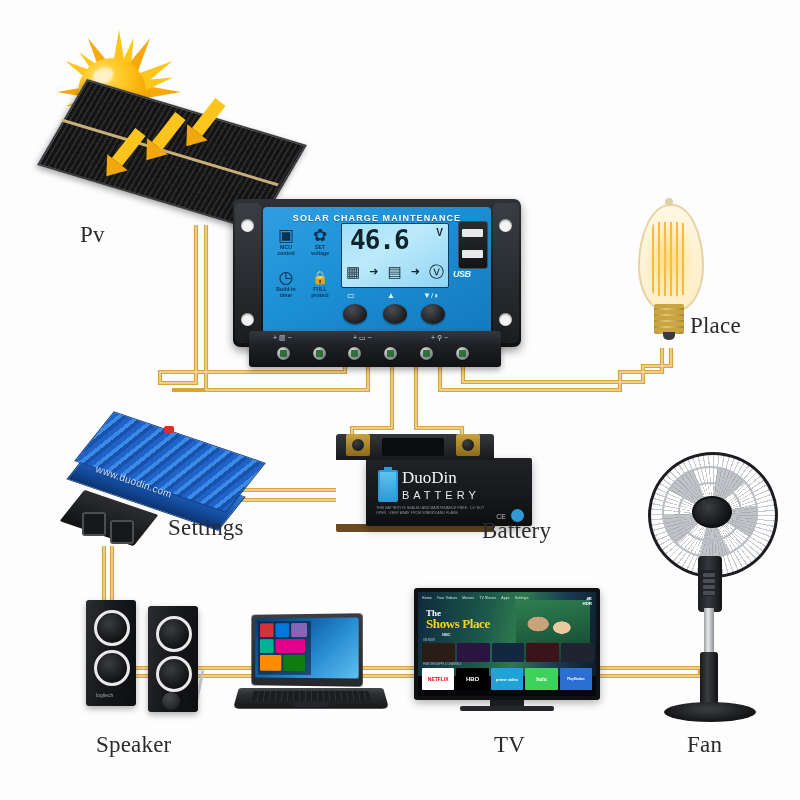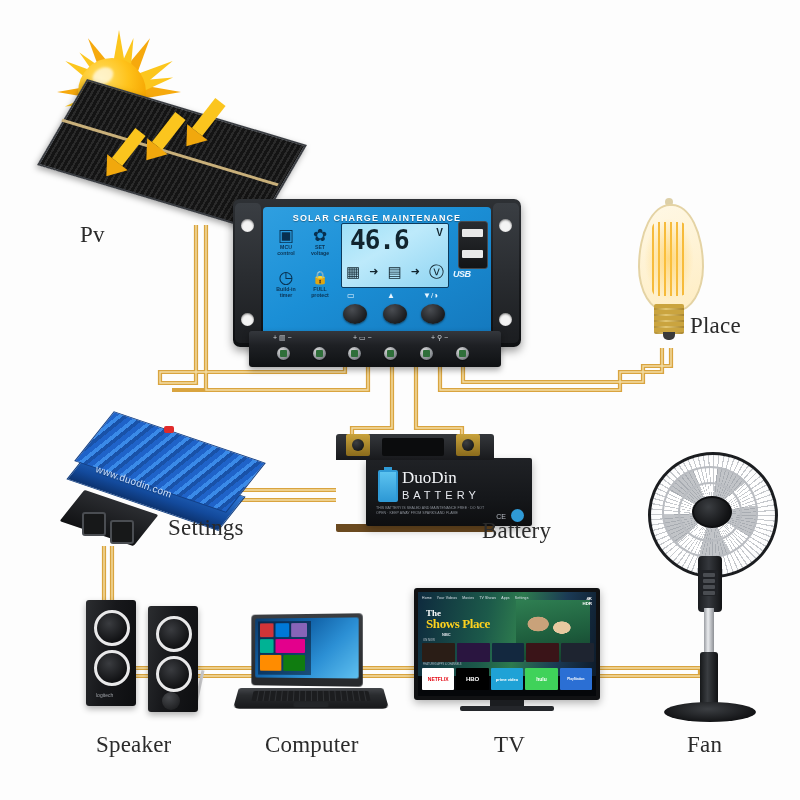--- a/index.html
+++ b/index.html
@@ -574,21 +574,20 @@
           <div class="tile" style="left:2px;top:34px;width:22px;height:16px;background:#ff8c00"></div>
           <div class="tile" style="left:26px;top:34px;width:22px;height:16px;background:#107c10"></div>
         </div>
       </div>
     </div>
     <div class="lap-base">
       <div class="lap-keys"></div>
       <div class="lap-pad"></div>
     </div>
   </div>
-  <div class="lbl" style="left:265px;top:732px;">Computer</div>
 
   <div class="node tv">
     <div class="tv-frame"></div>
     <div class="tv-screen">
       <div class="tv-hero">
         <div class="tv-ppl"></div>
         <div class="tv-nav">
           <span>Home</span><span>Your Videos</span><span>Movies</span><span>TV Shows</span><span>Apps</span><span>Settings</span>
         </div>
         <div class="tv-4k">

